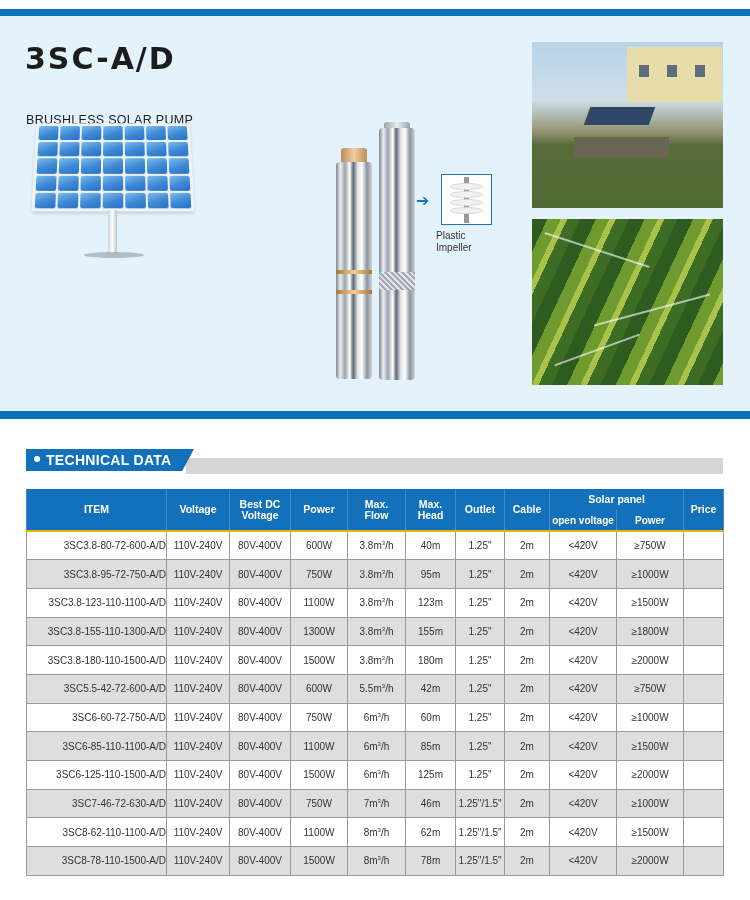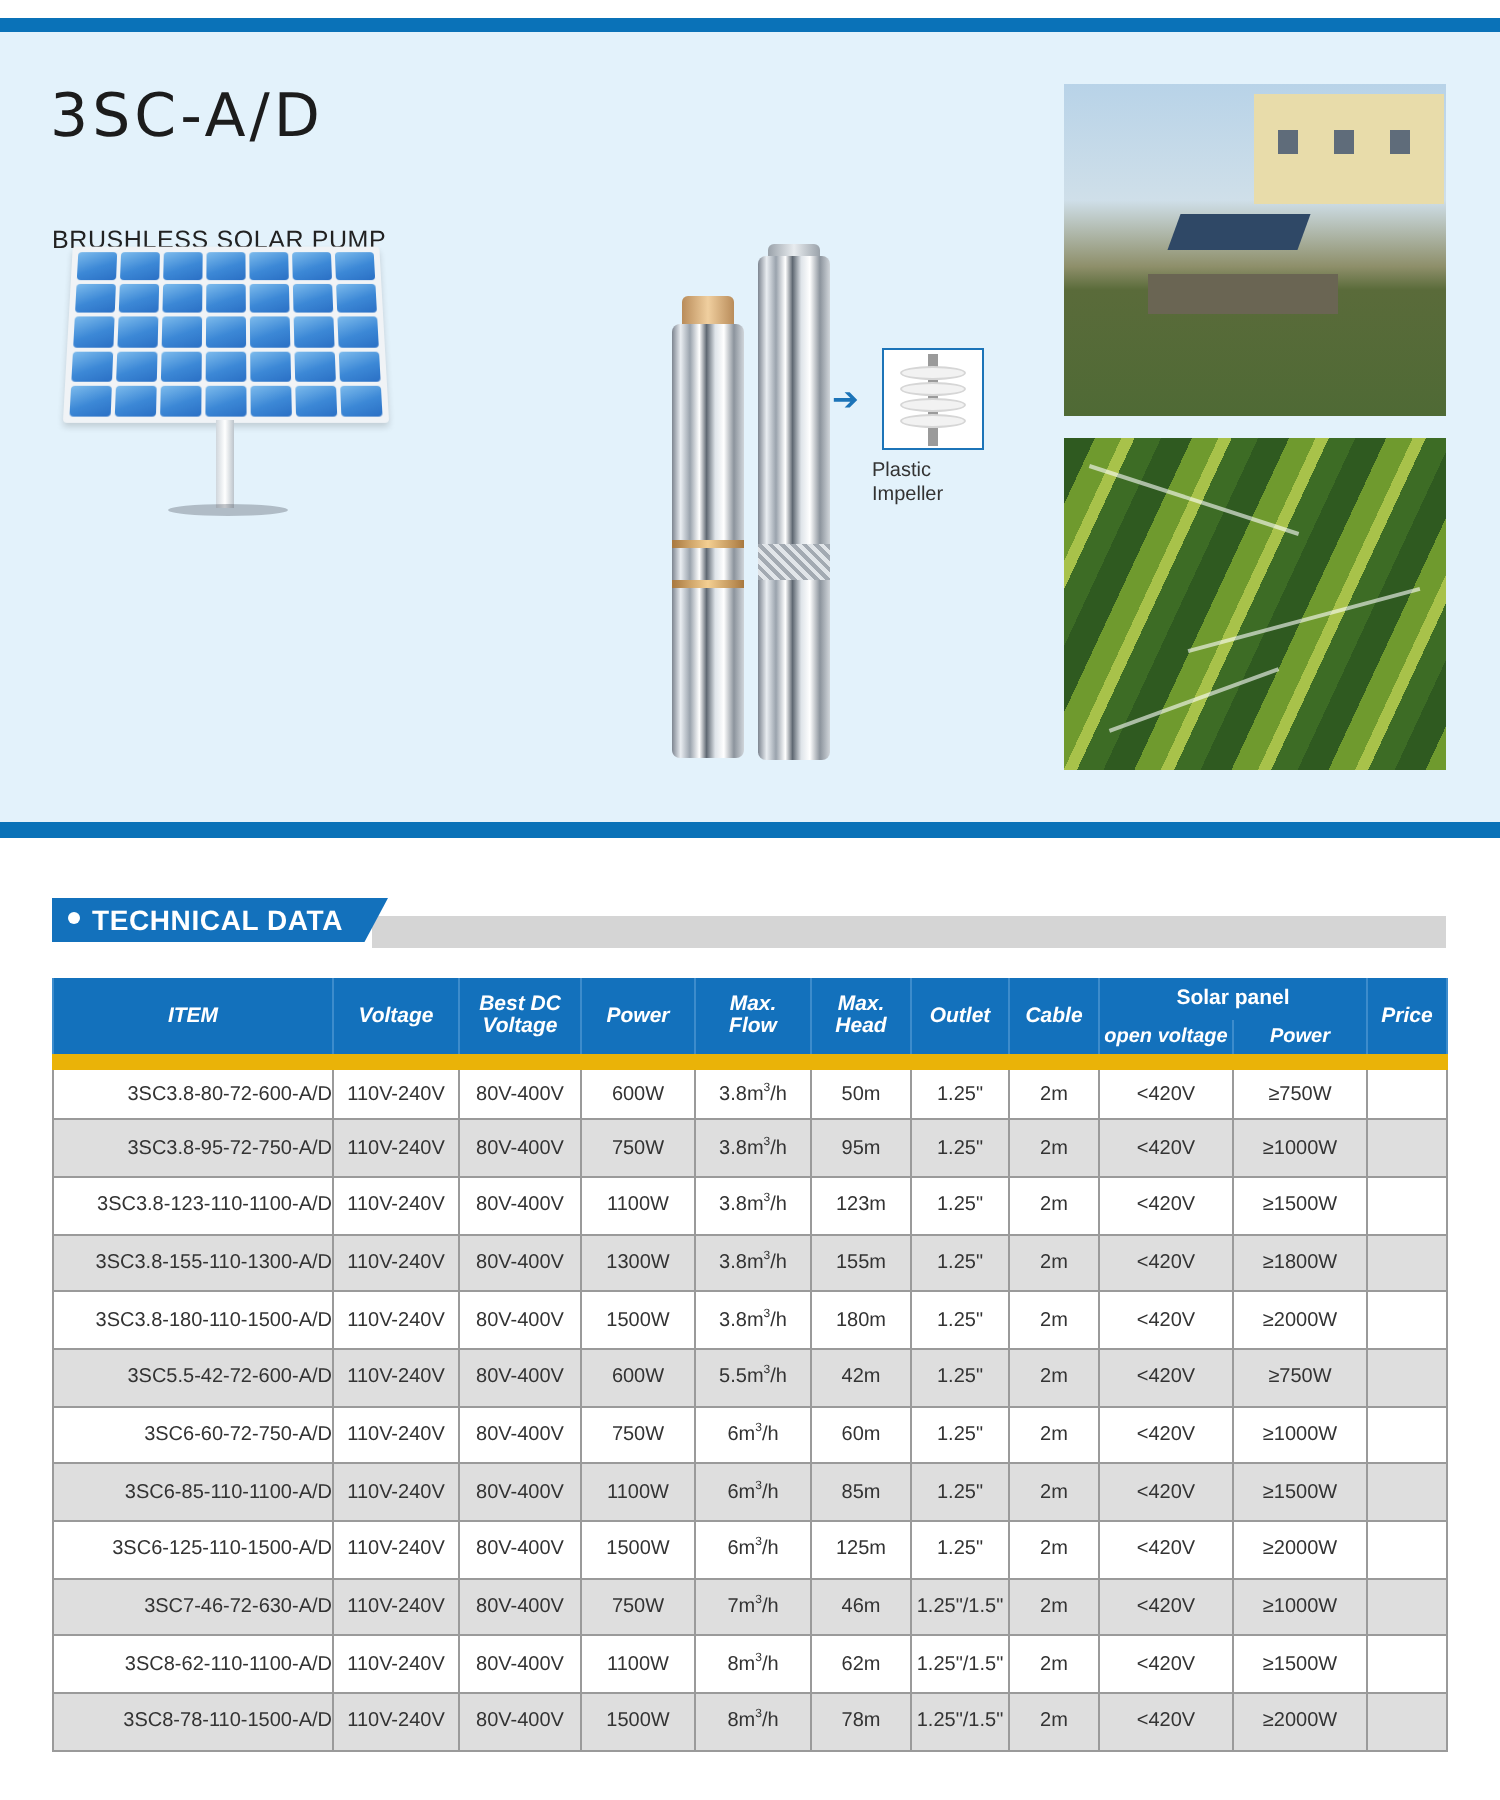--- a/index.html
+++ b/index.html
@@ -4,21 +4,21 @@
 <style>
   * { box-sizing: border-box; margin: 0; padding: 0; }
   html, body { width: 750px; height: 900px; background: #ffffff; overflow: hidden; }
   body { font-family: "Liberation Sans", sans-serif; position: relative; }
 
   .top-bar { position: absolute; left: 0; top: 9px; width: 750px; height: 7px; background: #0a72b8; }
   .hero { position: absolute; left: 0; top: 16px; width: 750px; height: 395px; background: #e3f2fb; }
   .bottom-bar { position: absolute; left: 0; top: 411px; width: 750px; height: 8px; background: #0a72b8; }
 
   .title { position: absolute; left: 25px; top: 44px; font-size: 30px; letter-spacing: 2px; color: #1c1c1c;
-           font-family: "DejaVu Sans", sans-serif; font-weight: 400; line-height: 30px; }
+           font-family: "DejaVu Sans", sans-serif; font-weight: 700; line-height: 30px; }
   .subtitle { position: absolute; left: 26px; top: 77px; font-size: 12.5px; color: #222; letter-spacing: 0.3px; margin-top: 36px; }
 
   
   .panel-wrap { position: absolute; left: 34px; top: 118px; width: 160px; height: 150px; }
   .panel { position: absolute; left: 0; top: 3px; width: 158px; height: 90px;
            background: #f0f3f6; transform: perspective(300px) rotateX(12deg); border-radius: 2px;
            box-shadow: 0 2px 3px rgba(0,0,0,0.15); padding: 3px;
            display: grid; grid-template-columns: repeat(7, 1fr); grid-template-rows: repeat(5, 1fr); gap: 2px; }
   .cell { background: linear-gradient(160deg, #7dbbec 0%, #3c88d6 55%, #2a6fc4 100%); border-radius: 2px; }
   .pole { position: absolute; left: 74px; top: 92px; width: 9px; height: 44px; background: linear-gradient(90deg,#cfd6dc,#ffffff,#bcc4cb); }
@@ -57,21 +57,21 @@
   .td-blue { position: absolute; left: 0; top: 0; width: 168px; height: 22px; background: #1371bc;
              clip-path: polygon(0 0, 100% 0, 93% 100%, 0 100%); }
   .td-title { position: absolute; left: 8px; top: 3px; color: #fff; font-size: 14px; font-weight: bold; letter-spacing: 0.3px; }
   .td-bullet { display: inline-block; width: 6px; height: 6px; background: #fff; border-radius: 50%; margin-right: 6px; vertical-align: middle; position: relative; top: -2px; }
 
   table.spec { position: absolute; left: 26px; top: 489px; width: 697px; border-collapse: collapse; table-layout: fixed; }
   table.spec th { background: #1371bc; color: #fff; font-weight: bold; font-size: 10.5px; line-height: 11px;
                   border-left: 1px solid #3d8ccc; border-right: 1px solid #3d8ccc; text-align: center; padding: 0; }
   table.spec tr.h1 th { height: 21px; }
   table.spec tr.h2 th { height: 21px; font-size: 10px; }
-  table.spec thead tr:last-child th, table.spec th.full { border-bottom: 8px solid #eab308; font-style: italic; }
+  table.spec thead tr:last-child th, table.spec th.full { border-bottom: 2px solid #eab308; }
   table.spec td { height: 28.7px; font-size: 10px; color: #333; text-align: center; border: 1px solid #9a9a9a; border-top: 1px solid #8a8a8a; padding: 0; white-space: nowrap; }
   table.spec td.item { text-align: right; padding-left: 8px; }
   table.spec tbody tr:nth-child(even) td { background: #dedede; }
   table.spec tbody tr:nth-child(odd) td { background: #ffffff; }
   sup { font-size: 6px; vertical-align: super; line-height: 0; }
 </style>
 </head>
 <body>
 
 <div class="top-bar"></div>
@@ -197,21 +197,21 @@
       <th>Power</th>
     </tr>
   </thead>
   <tbody id="spec-body">
       <tr>
         <td class="item">3SC3.8-80-72-600-A/D</td>
         <td>110V-240V</td>
         <td>80V-400V</td>
         <td>600W</td>
         <td><span>3.8</span><span>m<sup>3</sup>/h</span></td>
-        <td>50m</td>
+        <td>40m</td>
         <td>1.25"</td>
         <td>2m</td>
         <td>&lt;420V</td>
         <td>≥750W</td>
         <td></td>
       </tr>
       <tr>
         <td class="item">3SC3.8-95-72-750-A/D</td>
         <td>110V-240V</td>
         <td>80V-400V</td>

